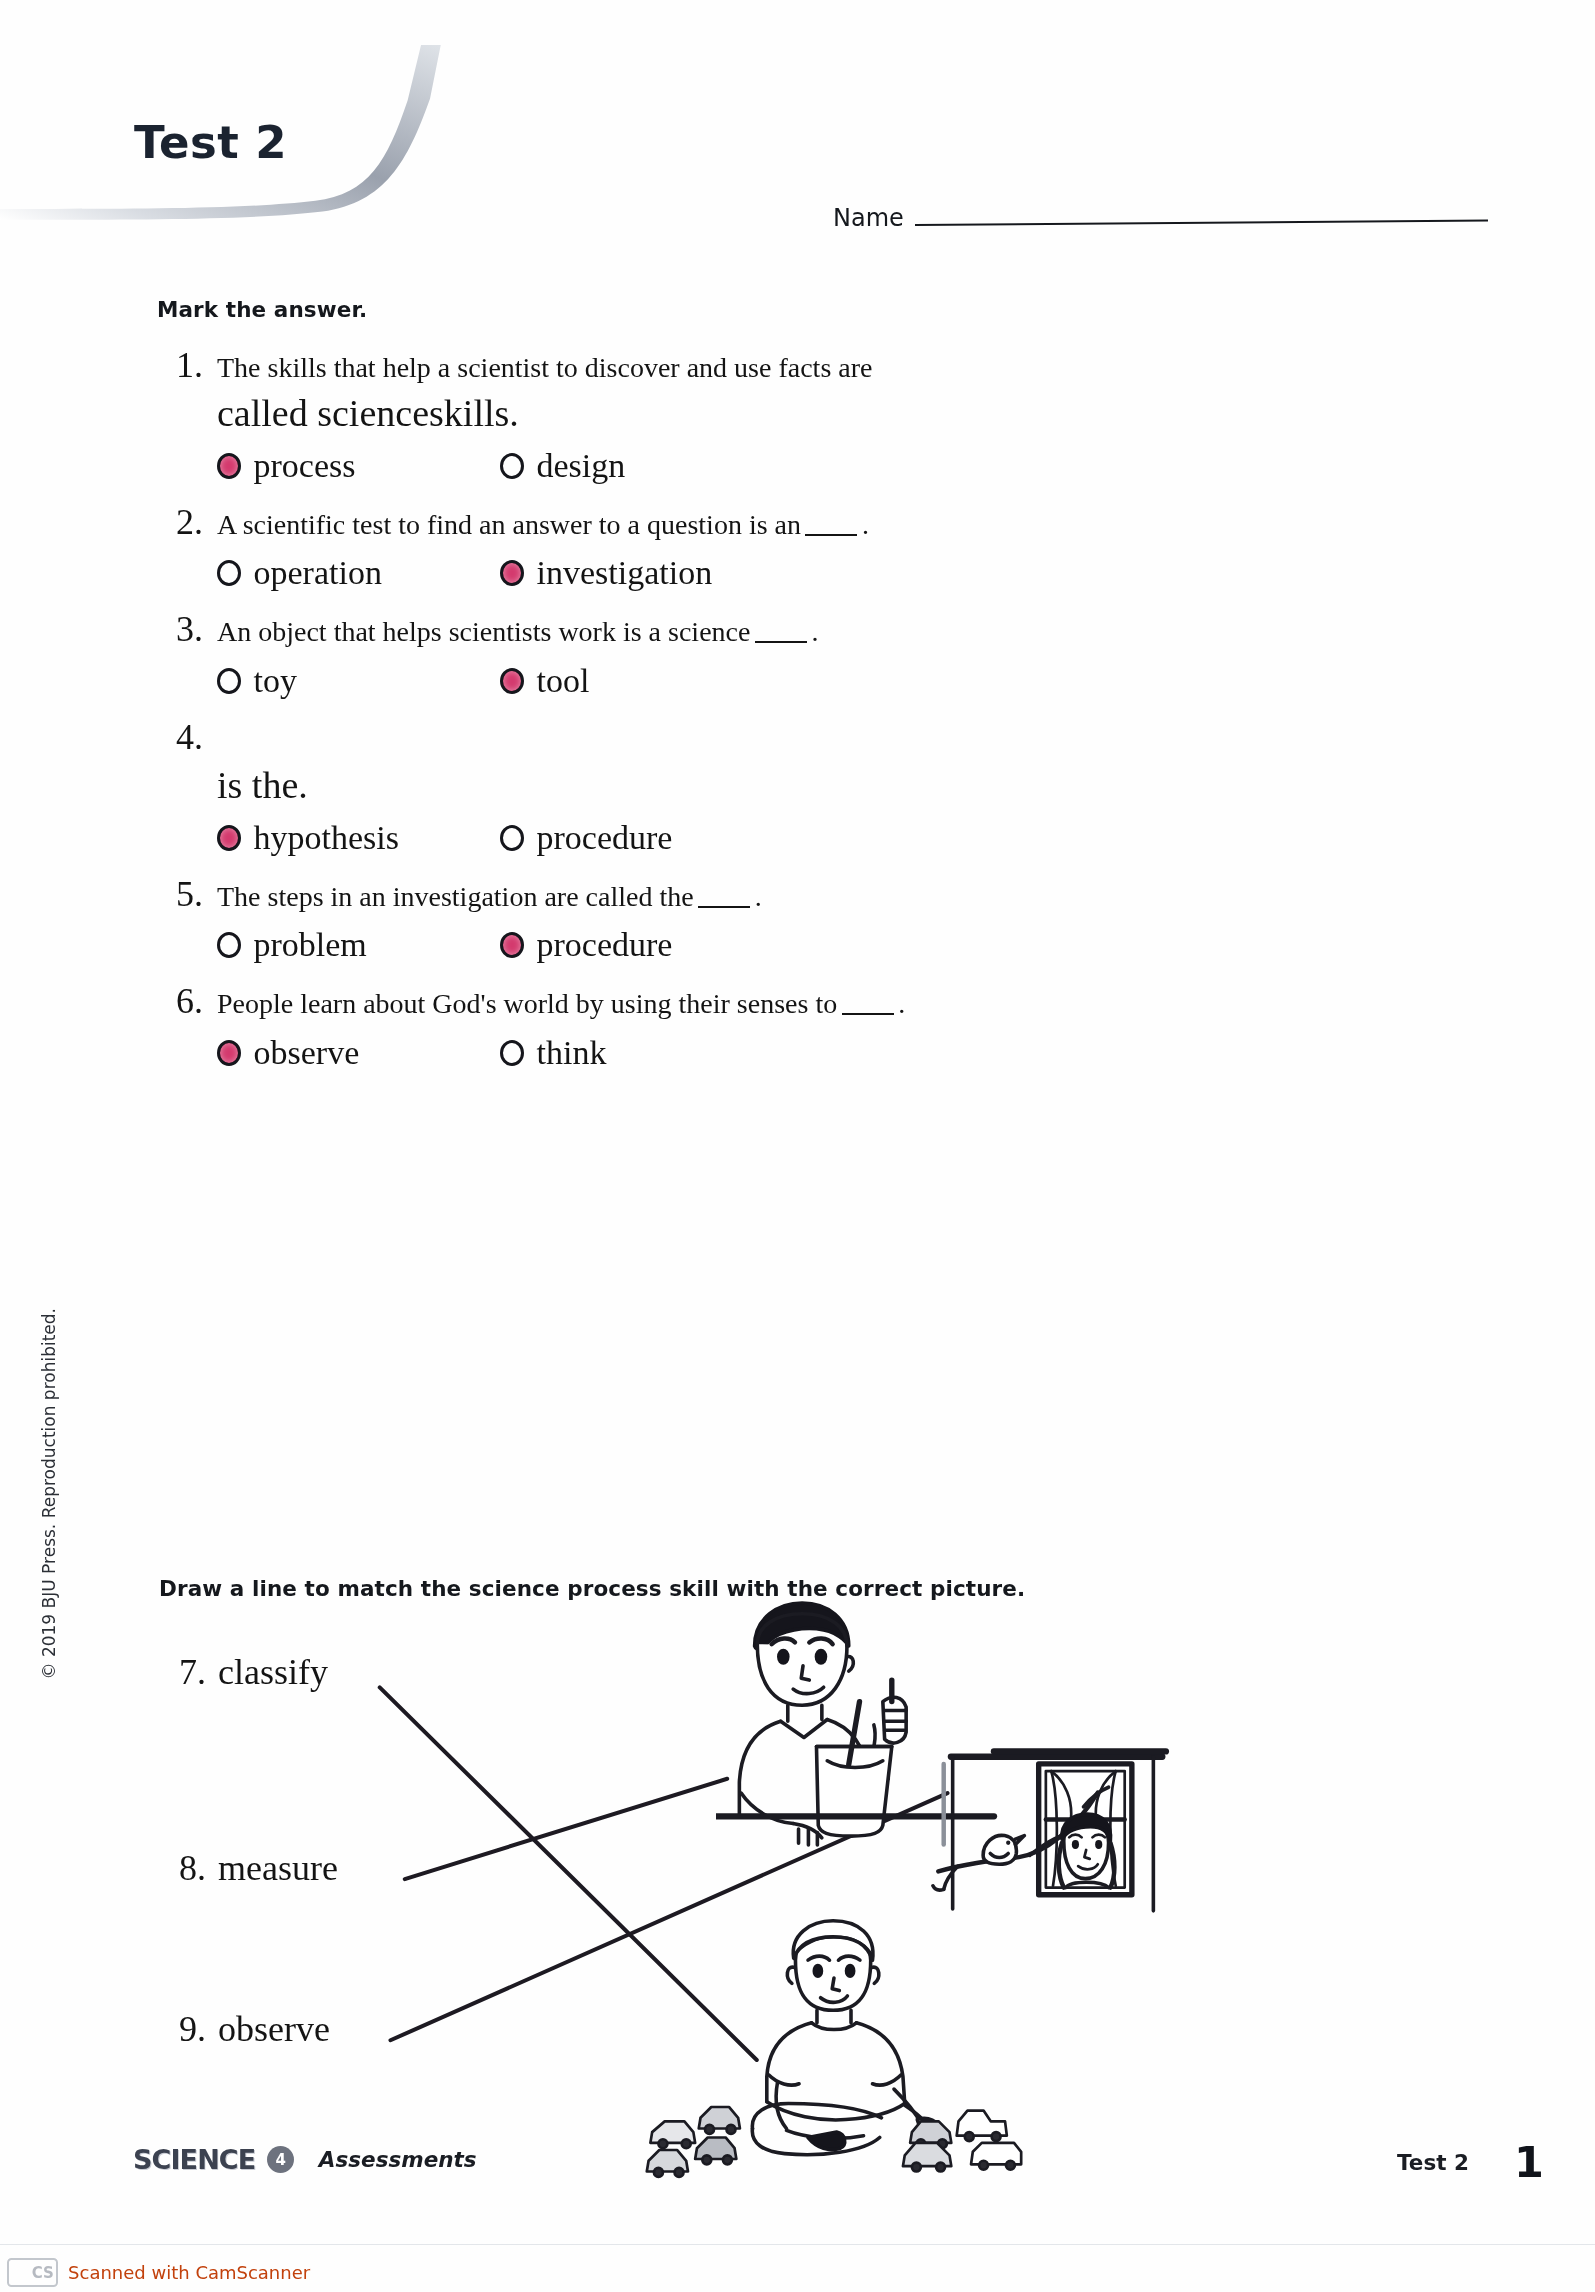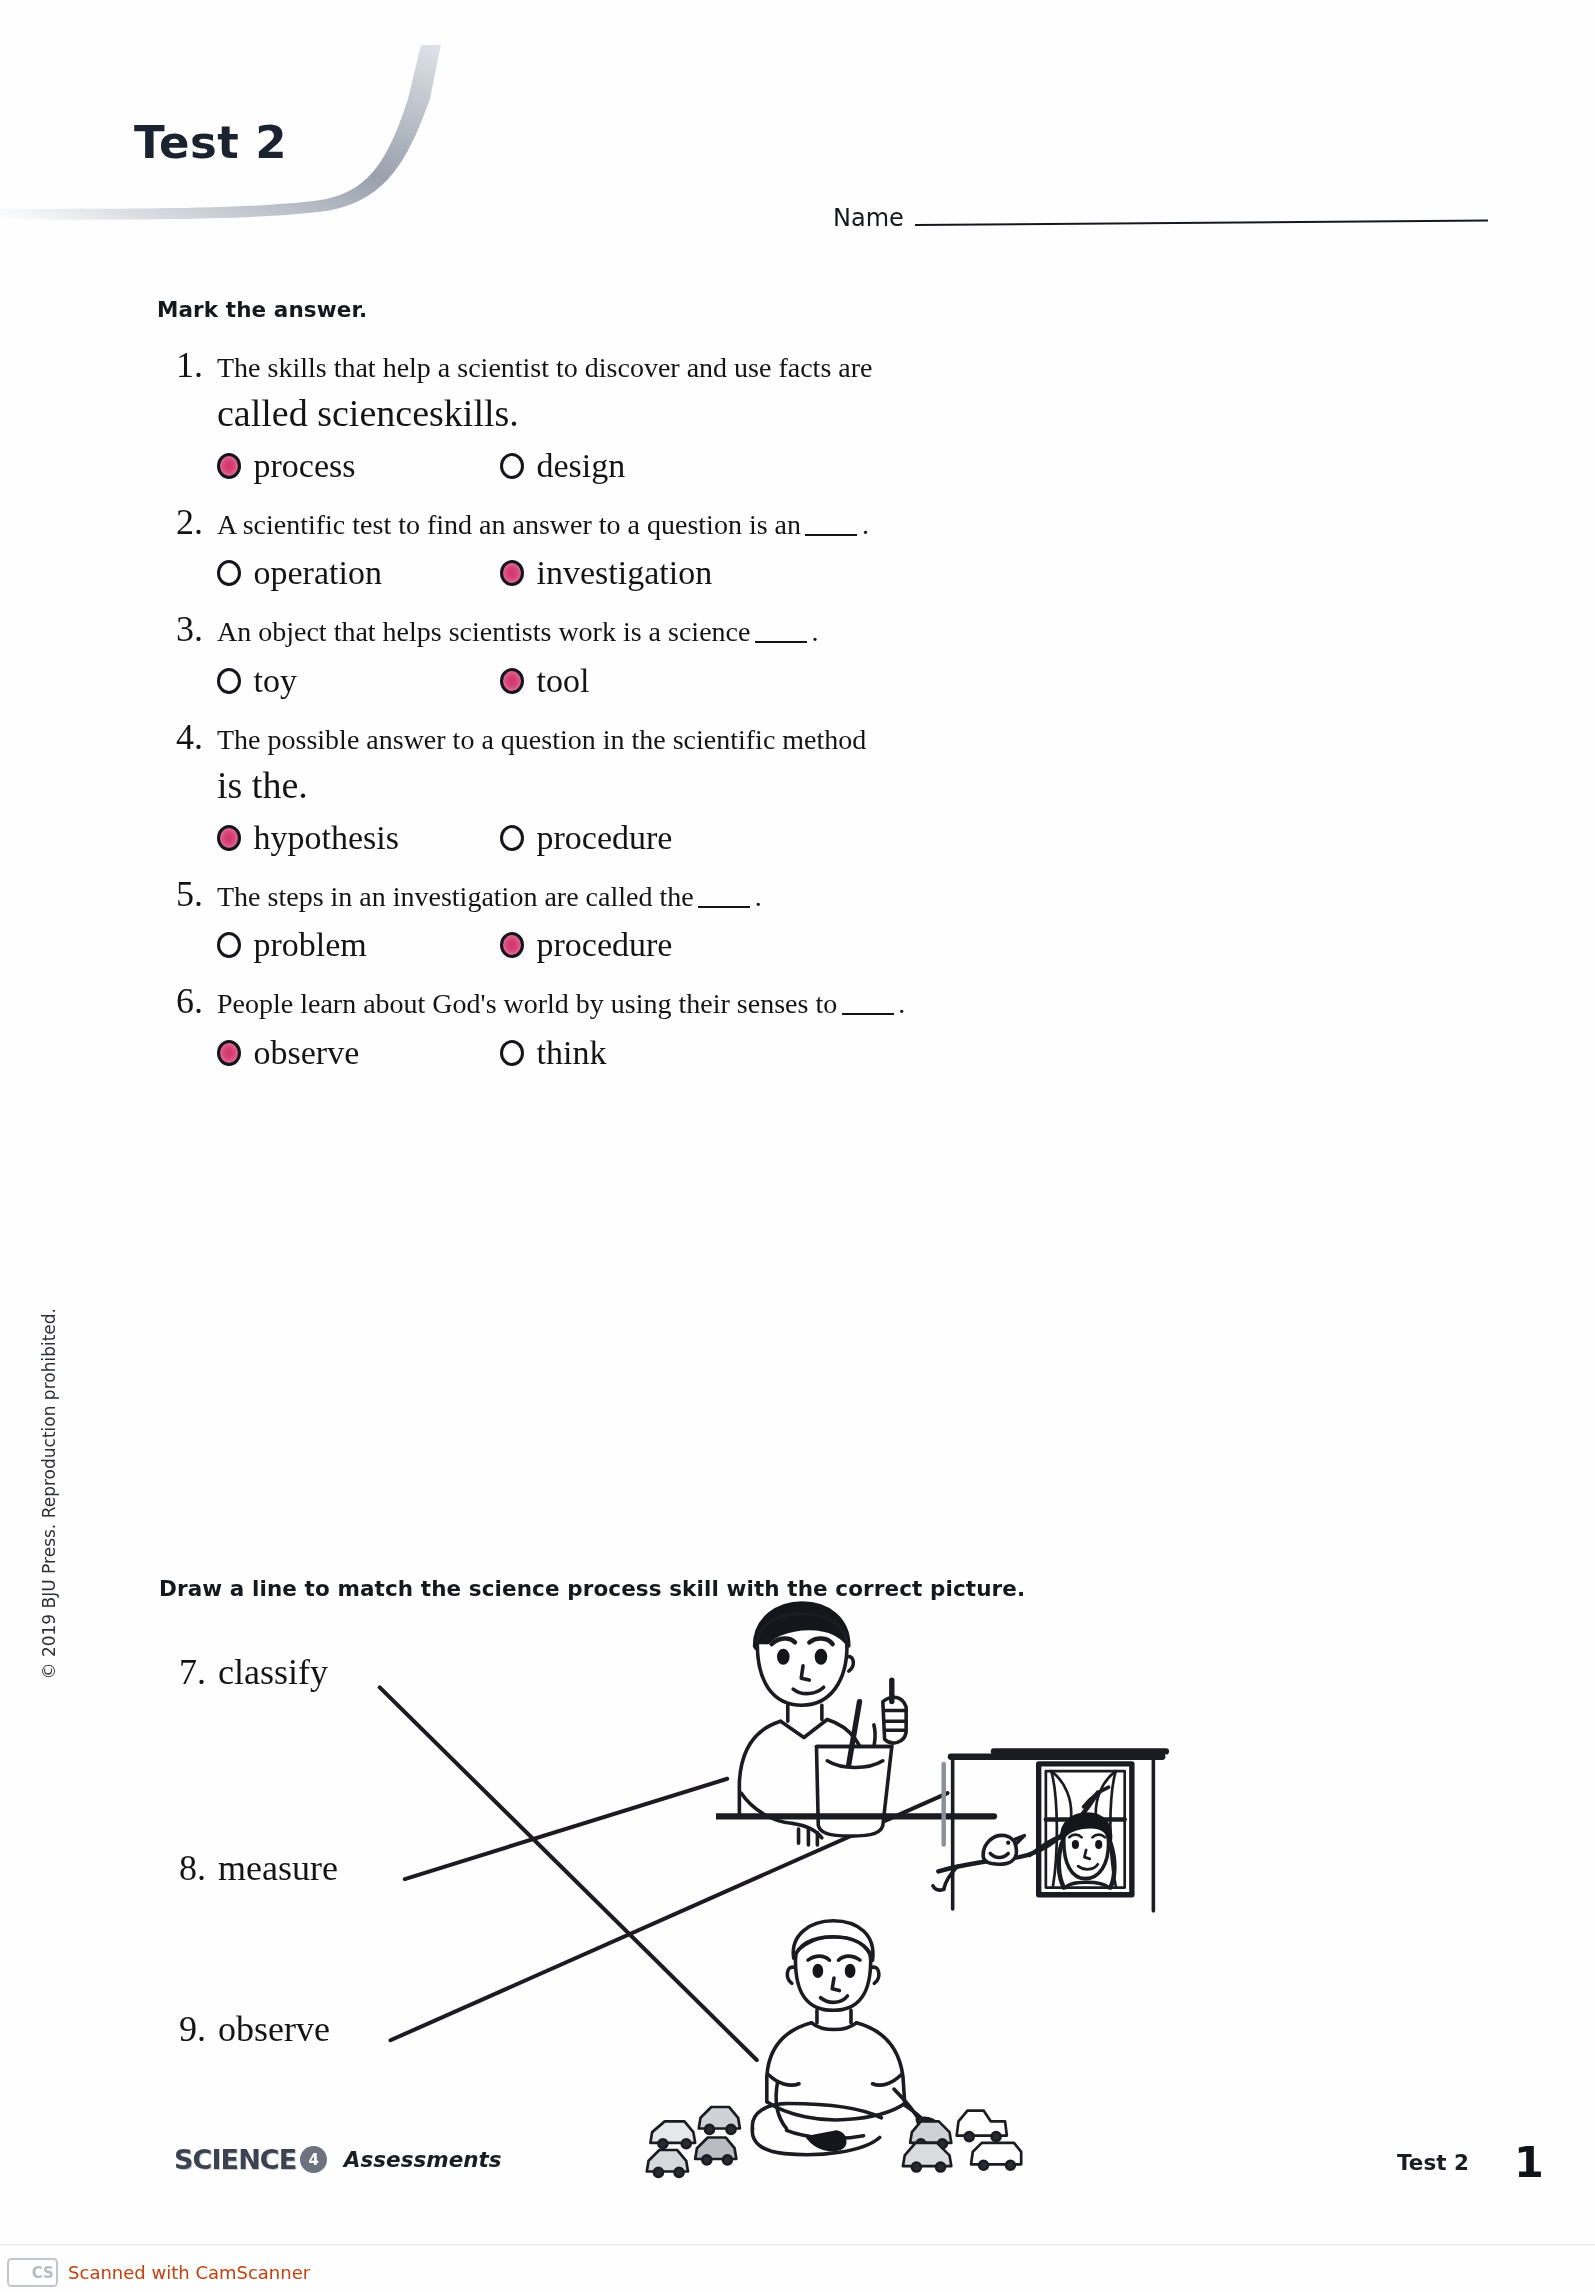--- a/index.html
+++ b/index.html
@@ -56,21 +56,21 @@
   #art-window{left:931px;top:1746px;}
   #art-classify{left:645px;top:1917px;}
 
   
   .copyright{position:absolute;left:39px;top:1308px;
     font-family:"DejaVu Sans",sans-serif;font-size:17px;color:#2b2f36;
     white-space:nowrap;transform-origin:left top;transform:rotate(-90deg) translateX(-100%);}
 
   
   .footer{position:absolute;left:0;top:2139px;width:1595px;height:72px;}
-  .logo{position:absolute;left:133px;top:5.4px;display:flex;align-items:center;gap:4px;margin-left:41px;}
+  .logo{position:absolute;left:133px;top:5.4px;display:flex;align-items:center;gap:12px;}
   .logo-word{font-family:"DejaVu Sans",sans-serif;font-weight:700;font-size:27px;
     letter-spacing:-0.9px;color:#3c4250;
     text-shadow:0.9px 0.9px 0 #c9ccd4,-0.9px -0.9px 0 #ffffff;}
   .logo-badge{width:27px;height:27px;border-radius:50%;background:#6d727e;
     display:flex;align-items:center;justify-content:center;
     font-family:"DejaVu Sans",sans-serif;font-size:15px;color:#ffffff;font-weight:700;}
   .logo-sub{font-family:"DejaVu Sans",sans-serif;font-style:italic;font-weight:700;
     font-size:21.5px;color:#1a1d23;margin-left:12.5px;}
   .foot-test{position:absolute;left:1397px;top:10.7px;
     font-family:"DejaVu Sans",sans-serif;font-weight:700;font-size:21.5px;color:#1a1d23;}
@@ -164,21 +164,20 @@
         <div class="opt">
           <span class="bub filled"></span>
           <span>tool</span>
         </div>
       </div>
     </div>
 
     <div class="q">
       <div class="q-line">
         <span class="q-num">4.</span>
-        <span class="q-text">The possible answer to a question in the scientific method</span>
       </div>
       <div class="q-cont">
         <span>is the</span><span class="blank"></span><span>.</span>
       </div>
       <div class="opts">
         <div class="opt c1">
           <span class="bub filled"></span>
           <span>hypothesis</span>
         </div>
         <div class="opt">

